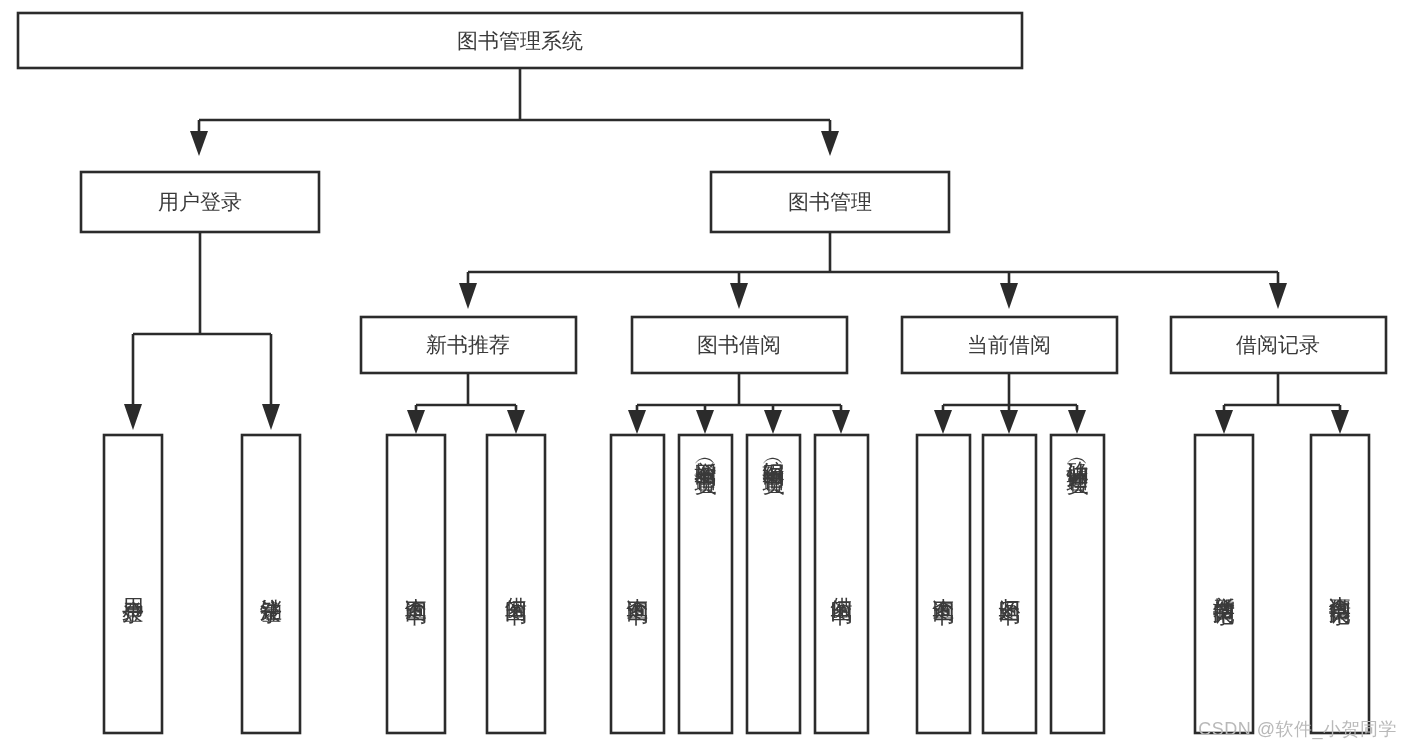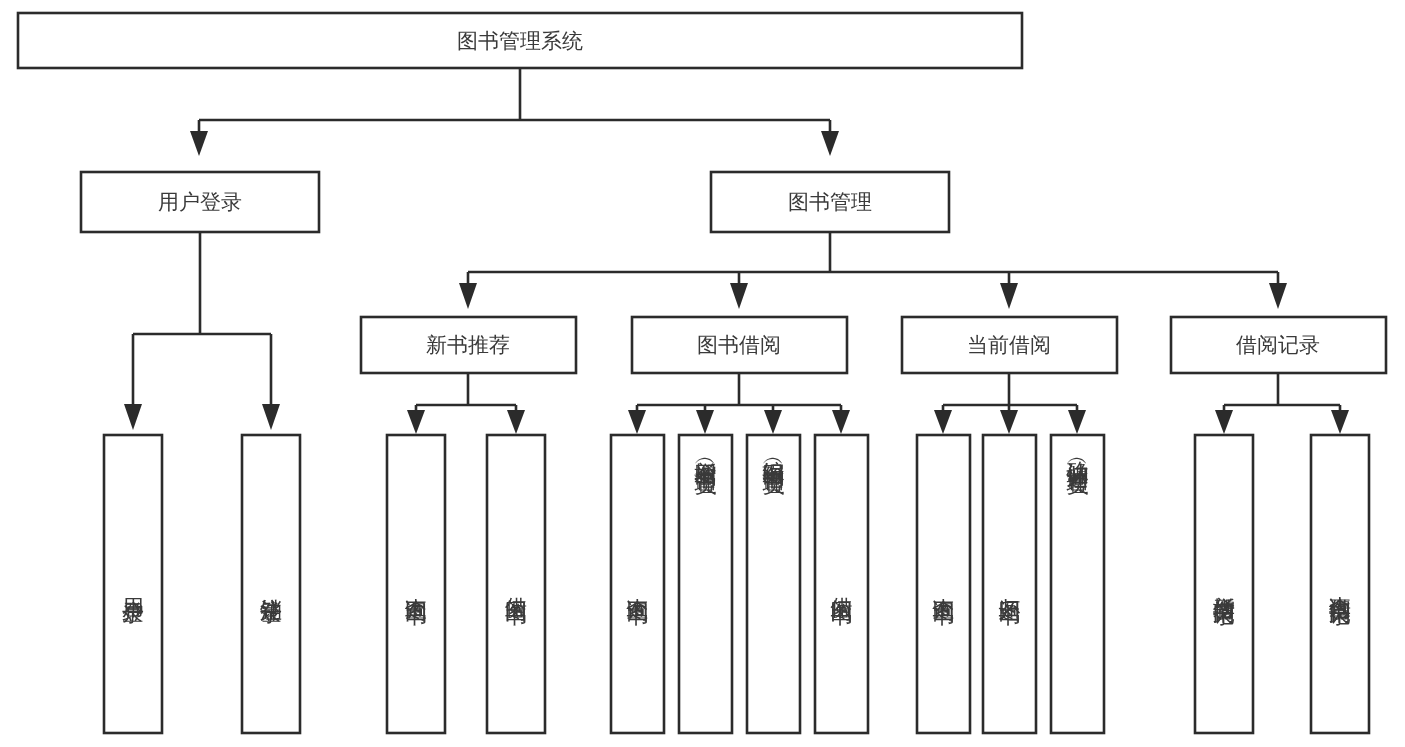--- a/index.html
+++ b/index.html
@@ -228,14 +228,15 @@
     <span class="node-label-v" style="margin-top:8px;">确认归还（管理员）</span>
   </div>
 
   <div class="vlabel-wrap" style="left:1195px; top:435px; width:58px; height:298px;">
     <span class="node-label-v">新增借阅记录</span>
   </div>
   <div class="vlabel-wrap" style="left:1311px; top:435px; width:58px; height:298px;">
     <span class="node-label-v">查询借阅记录</span>
   </div>
 
+  <div class="watermark">CSDN @软件_小贺同学</div>
 
 </div>
 
 </body></html>

